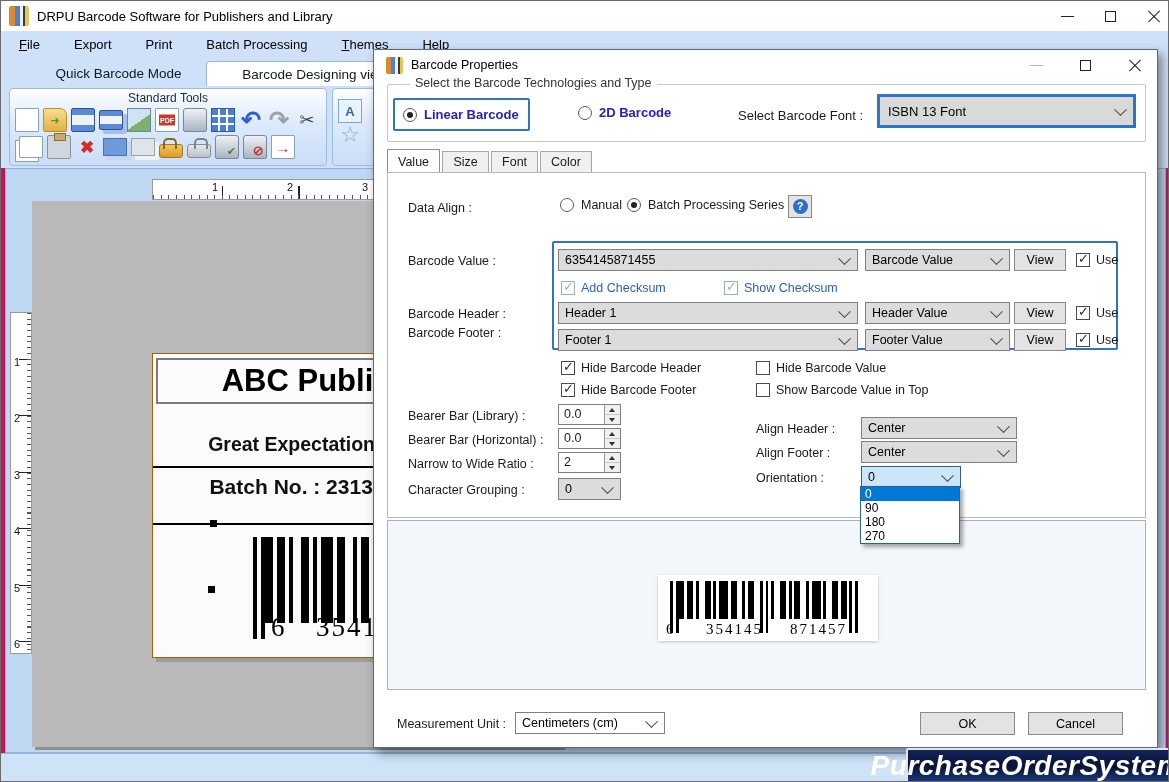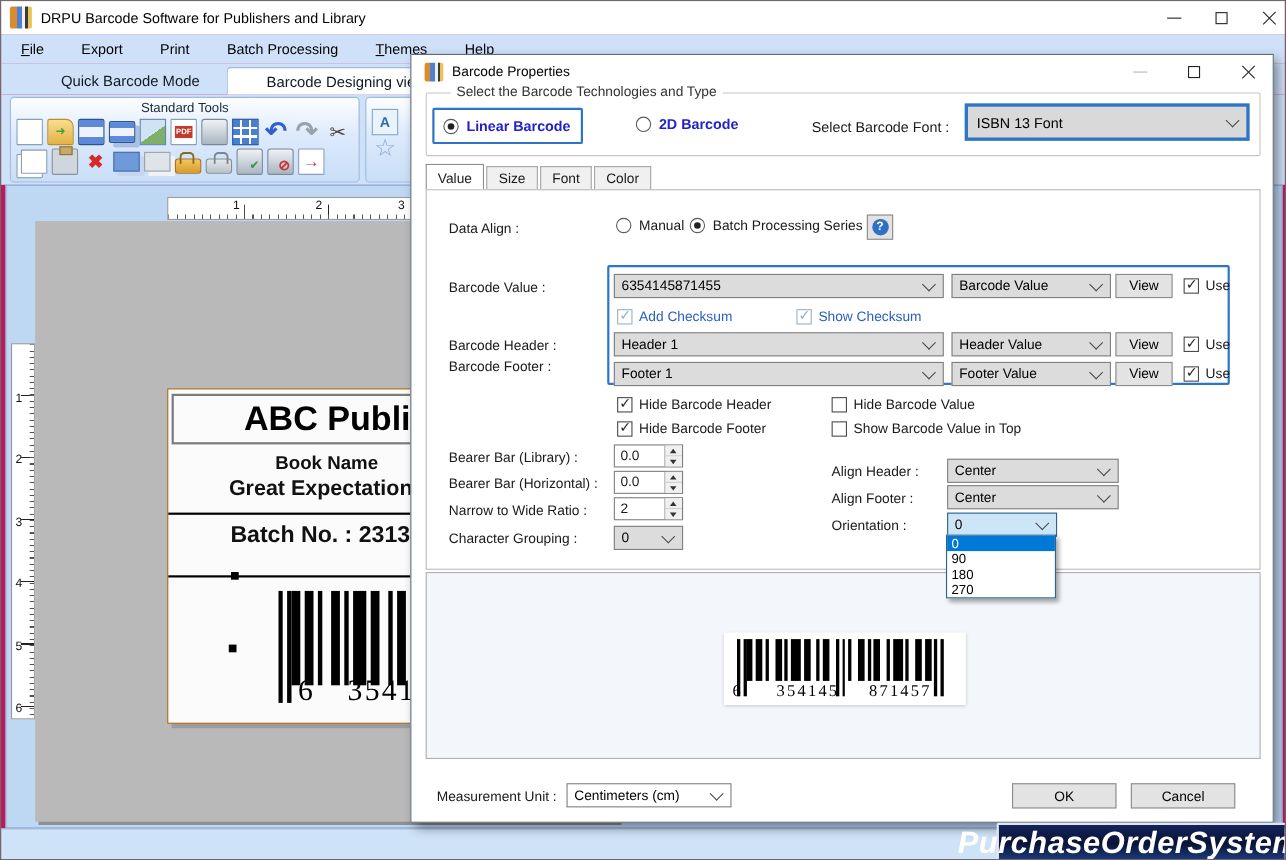--- a/index.html
+++ b/index.html
@@ -260,21 +260,20 @@
         <div class="num">1</div>
         <div class="num">2</div>
         <div class="num">3</div>
         <div class="num">4</div>
         <div class="num">5</div>
         <div class="num">6</div>
       </div>
 
     <div class="doclabel">
       <div class="pubbox">ABC Publi</div>
-      <div class="lbl-book">Book Name</div>
       <div class="lbl-name">Great Expectations</div>
       <div class="lbl-hr" style="top:112px"></div>
       <div class="lbl-batch">Batch No. :  23135</div>
       <div class="lbl-hr" style="top:169px"></div>
       <div class="handle" style="left:57px; top:166px"></div>
       <div class="handle" style="left:55px; top:232px"></div>
       <div class="cv-bars"><i class="br tall" style="width: 4px;"></i><i class="sp" style="width: 4px;"></i><i class="br tall" style="width: 4px;"></i><i class="br" style="width: 8px;"></i><i class="sp" style="width: 4px;"></i><i class="br" style="width: 8px;"></i><i class="sp" style="width: 4px;"></i><i class="br" style="width: 4px;"></i><i class="sp" style="width: 8px;"></i><i class="br" style="width: 8px;"></i><i class="sp" style="width: 4px;"></i><i class="br" style="width: 4px;"></i><i class="sp" style="width: 4px;"></i><i class="br" style="width: 12px;"></i><i class="sp" style="width: 4px;"></i><i class="br" style="width: 8px;"></i><i class="sp" style="width: 8px;"></i><i class="br" style="width: 4px;"></i><i class="sp" style="width: 4px;"></i><i class="br" style="width: 8px;"></i><i class="sp" style="width: 4px;"></i><i class="sp" style="width: 4px;"></i><i class="br tall" style="width: 4px;"></i><i class="sp" style="width: 4px;"></i><i class="br tall" style="width: 4px;"></i><i class="sp" style="width: 4px;"></i><i class="br" style="width: 4px;"></i><i class="sp" style="width: 8px;"></i><i class="br" style="width: 8px;"></i><i class="sp" style="width: 4px;"></i><i class="br" style="width: 4px;"></i><i class="sp" style="width: 4px;"></i><i class="br" style="width: 8px;"></i><i class="sp" style="width: 8px;"></i></div>
       <div class="cv-digits">
         <span class="cv-d1">6</span>
         <span class="cv-d2">35414</span>

